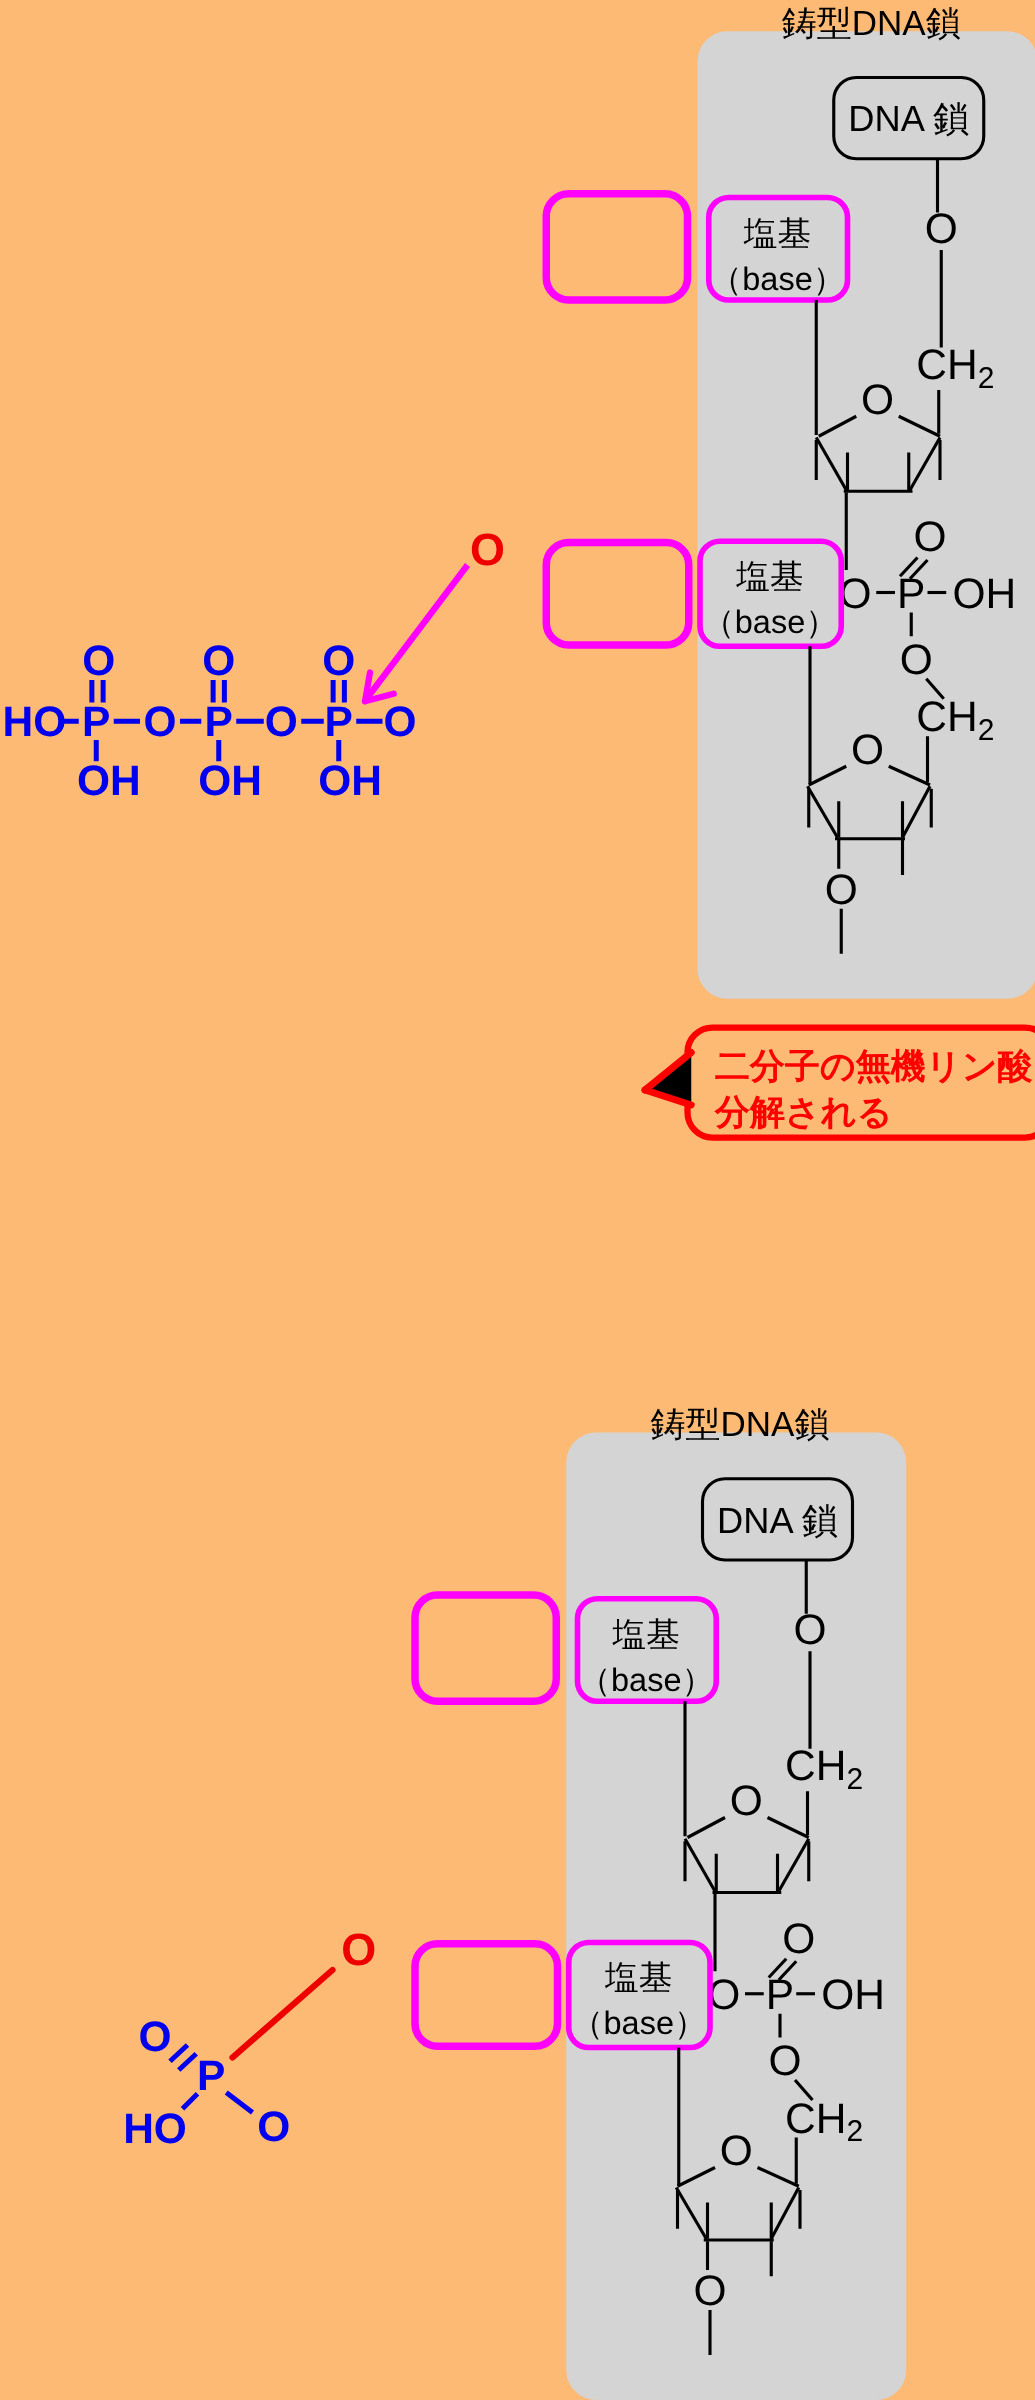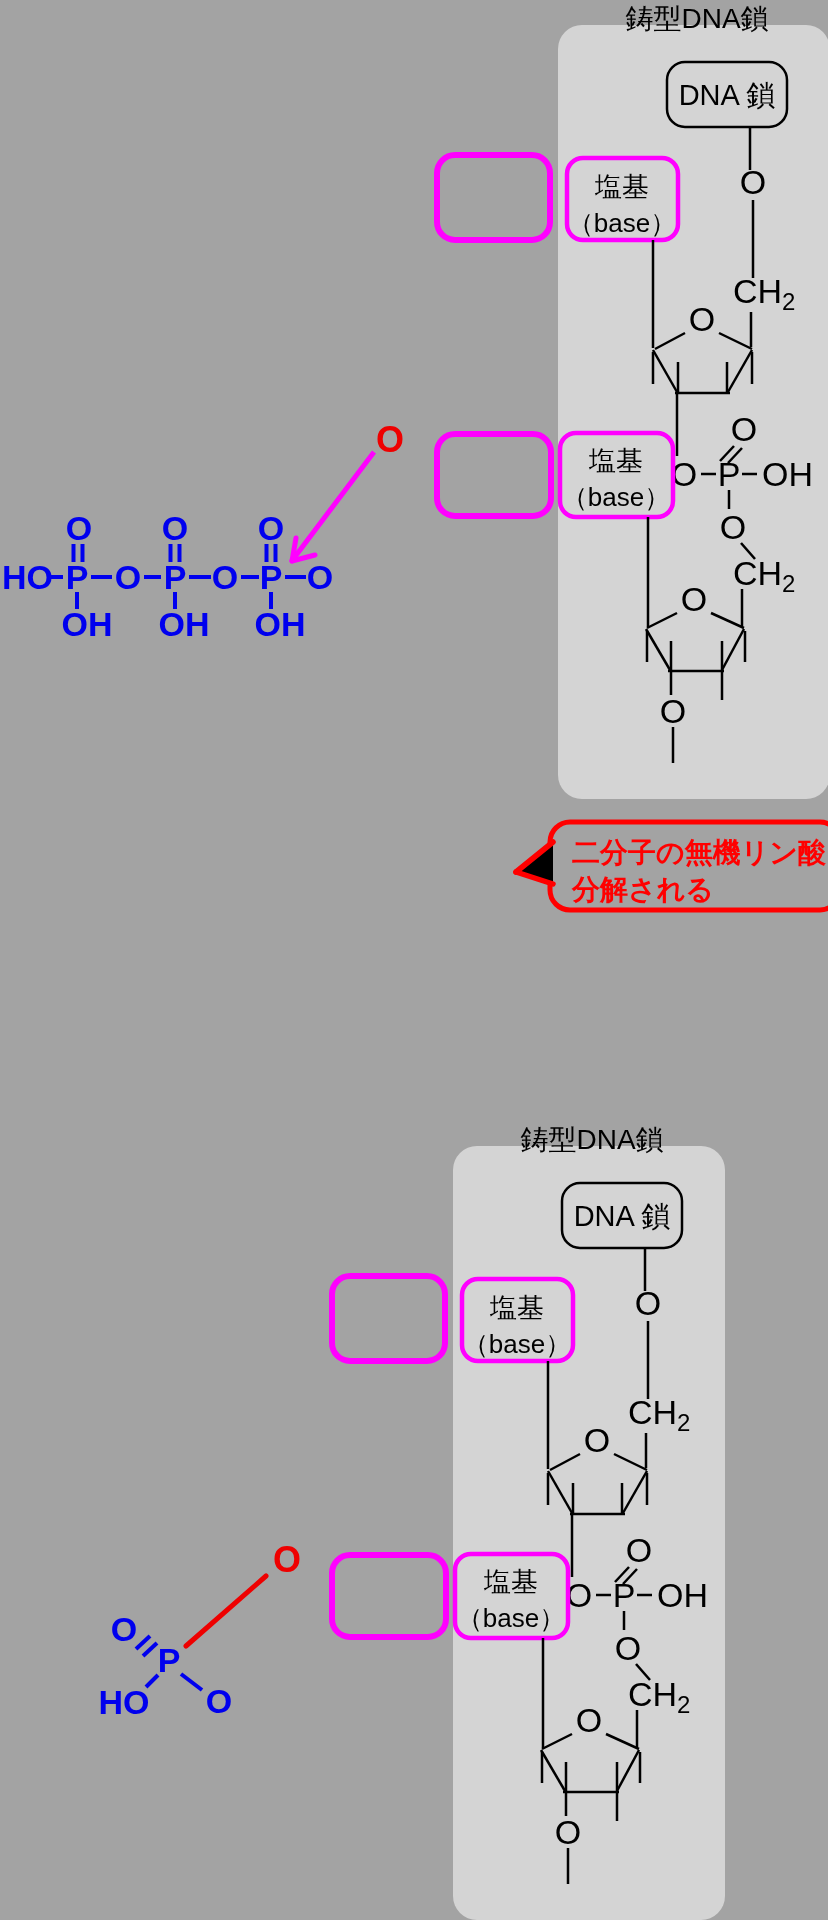--- a/index.html
+++ b/index.html
@@ -1,16 +1,16 @@
 <!DOCTYPE html>
 <html><head>
 <meta charset="utf-8">
 <style>
   html,body{margin:0;padding:0;background:#000;}
-  .stage{position:relative;width:828px;height:1920px;background:#a3a3a3;overflow:hidden;}
+  .stage{position:relative;width:828px;height:1920px;background:#fdba74;overflow:hidden;}
   svg{display:block;}
   text{font-family:"Liberation Sans",sans-serif;}
   .chem{font-size:34px;fill:#000;font-weight:normal;}
   .chem-sub{font-size:24px;fill:#000;}
   .jp{font-size:27px;fill:#000;}
   .jp-en{font-size:26px;fill:#000;}
   .dna{font-size:29px;fill:#000;}
   .titleclip{font-size:28px;fill:#000;}
   .blue{font-size:34px;fill:#0000ee;font-weight:bold;}
   .redatom{font-size:36px;fill:#ee0000;font-weight:bold;}

